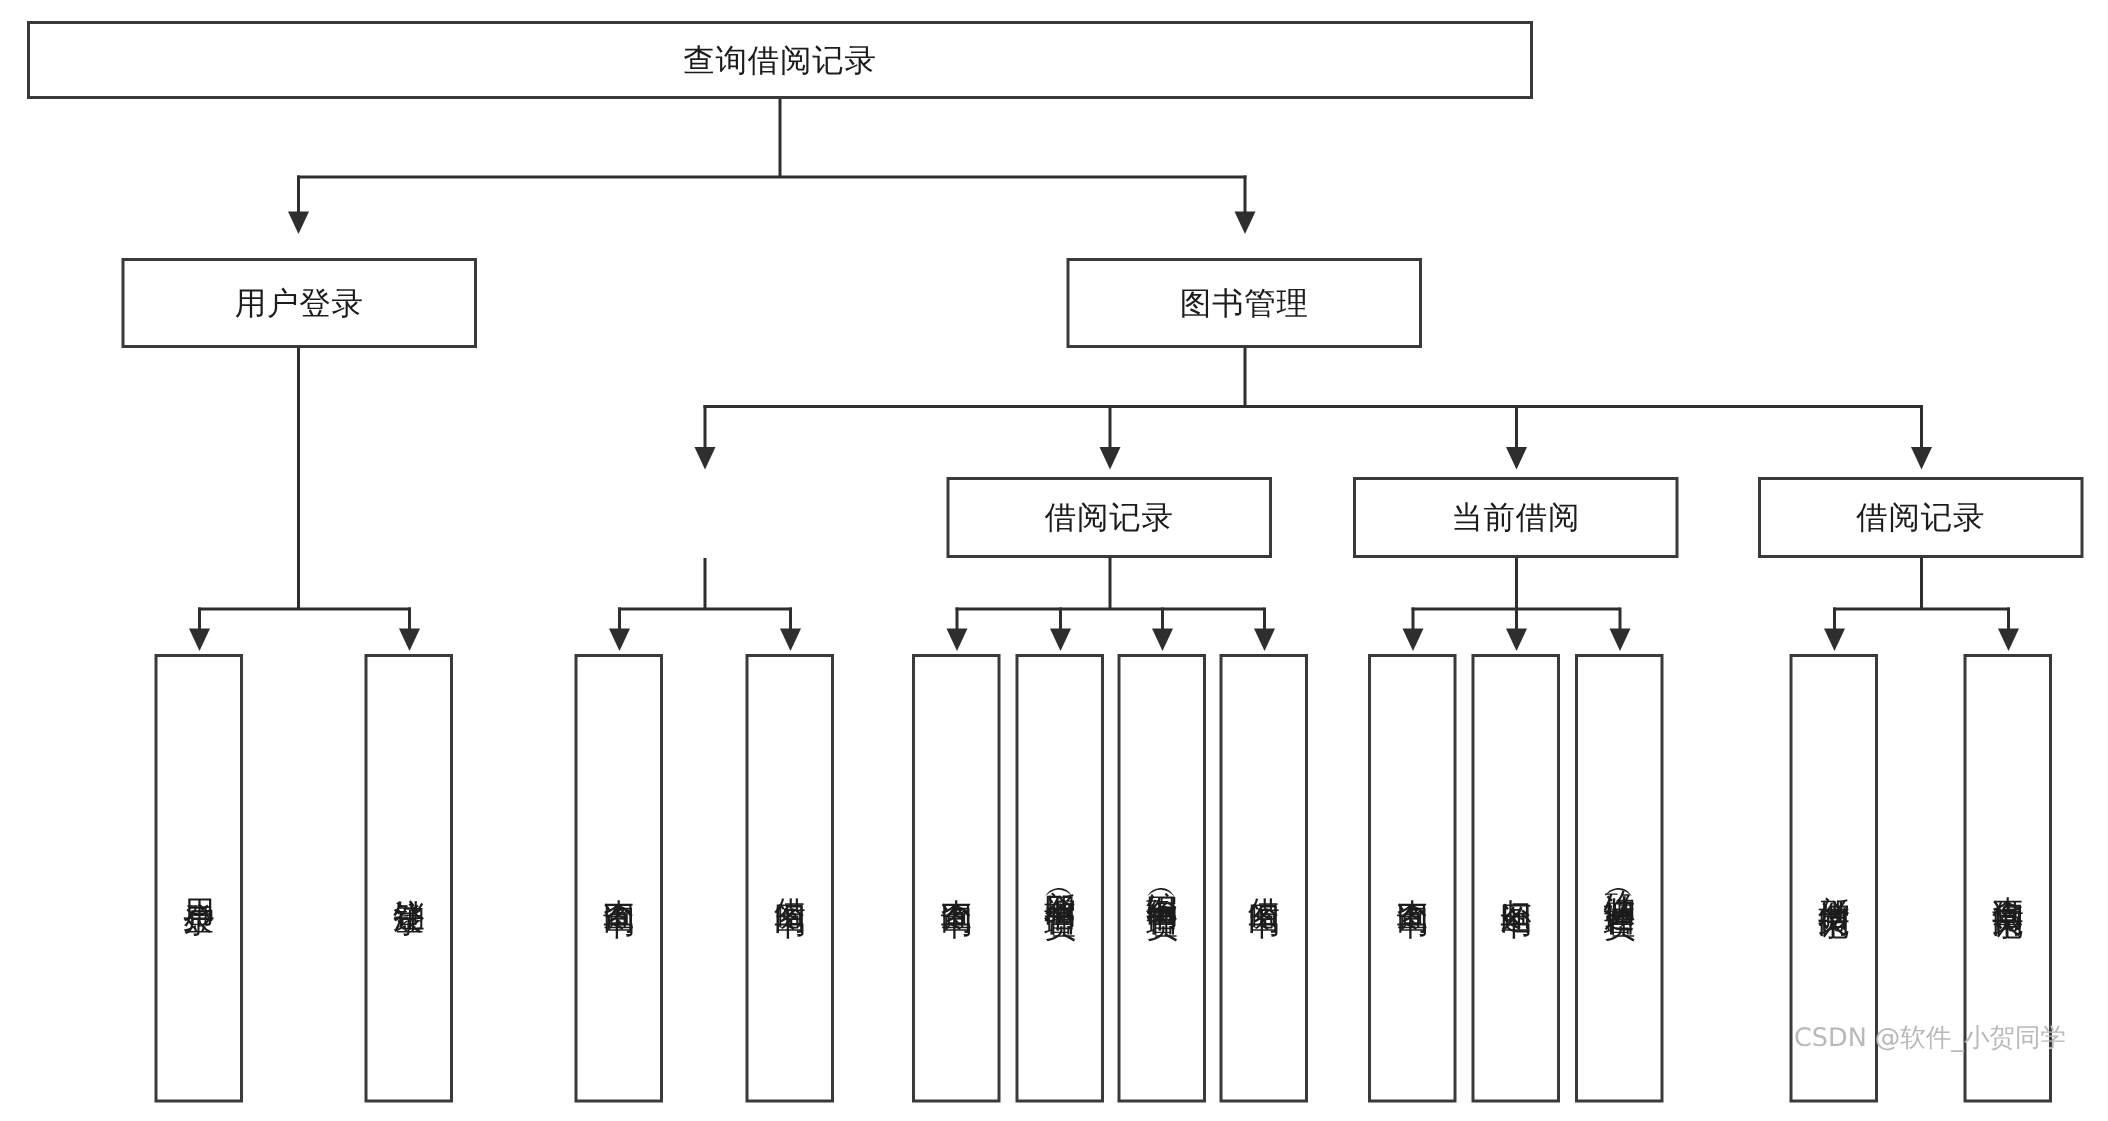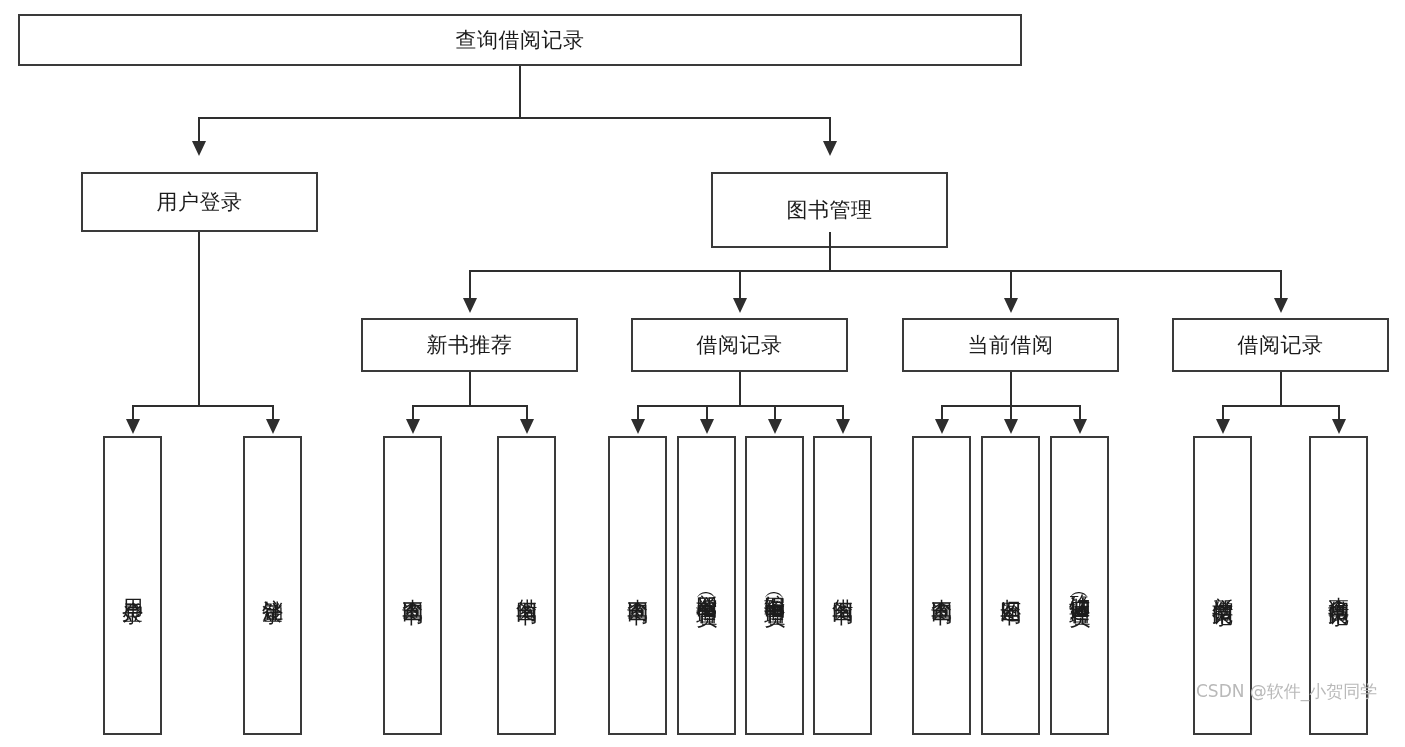--- a/index.html
+++ b/index.html
@@ -91,21 +91,21 @@
   <div class="line hline" style="left:198px; top:117px; width:633px;"></div>
 
   <div class="line vline" style="left:198px; top:117px; height:26px;"></div>
   <div class="arrow" style="left:192px; top:141px;"></div>
   <div class="line vline" style="left:829px; top:117px; height:26px;"></div>
   <div class="arrow" style="left:823px; top:141px;"></div>
 
   <div class="node" style="left:81px; top:172px; width:237px; height:60px;">
     <span class="label">用户登录</span>
   </div>
-  <div class="node" style="left:711px; top:172px; width:237px; height:76px;">
+  <div class="node" style="left:711px; top:172px; width:237px; height:60px;">
     <span class="label">图书管理</span>
   </div>
 
   <div class="line vline" style="left:198px; top:232px; height:174px;"></div>
   <div class="line hline" style="left:132px; top:405px; width:142px;"></div>
   <div class="line vline" style="left:132px; top:405px; height:16px;"></div>
   <div class="arrow" style="left:126px; top:419px;"></div>
   <div class="line vline" style="left:272px; top:405px; height:16px;"></div>
   <div class="arrow" style="left:266px; top:419px;"></div>
 
@@ -113,23 +113,20 @@
   <div class="line hline" style="left:469px; top:270px; width:812px;"></div>
   <div class="line vline" style="left:469px; top:270px; height:30px;"></div>
   <div class="arrow" style="left:463px; top:298px;"></div>
   <div class="line vline" style="left:739px; top:270px; height:30px;"></div>
   <div class="arrow" style="left:733px; top:298px;"></div>
   <div class="line vline" style="left:1010px; top:270px; height:30px;"></div>
   <div class="arrow" style="left:1004px; top:298px;"></div>
   <div class="line vline" style="left:1280px; top:270px; height:30px;"></div>
   <div class="arrow" style="left:1274px; top:298px;"></div>
 
-  <div class="node" style="left:361px; top:318px; width:217px; height:54px;">
-    <span class="label">新书推荐</span>
-  </div>
   <div class="node" style="left:631px; top:318px; width:217px; height:54px;">
     <span class="label">借阅记录</span>
   </div>
   <div class="node" style="left:1172px; top:318px; width:217px; height:54px;">
     <span class="label">借阅记录</span>
   </div>
   <div class="node" style="left:902px; top:318px; width:217px; height:54px;">
     <span class="label">当前借阅</span>
   </div>
 

